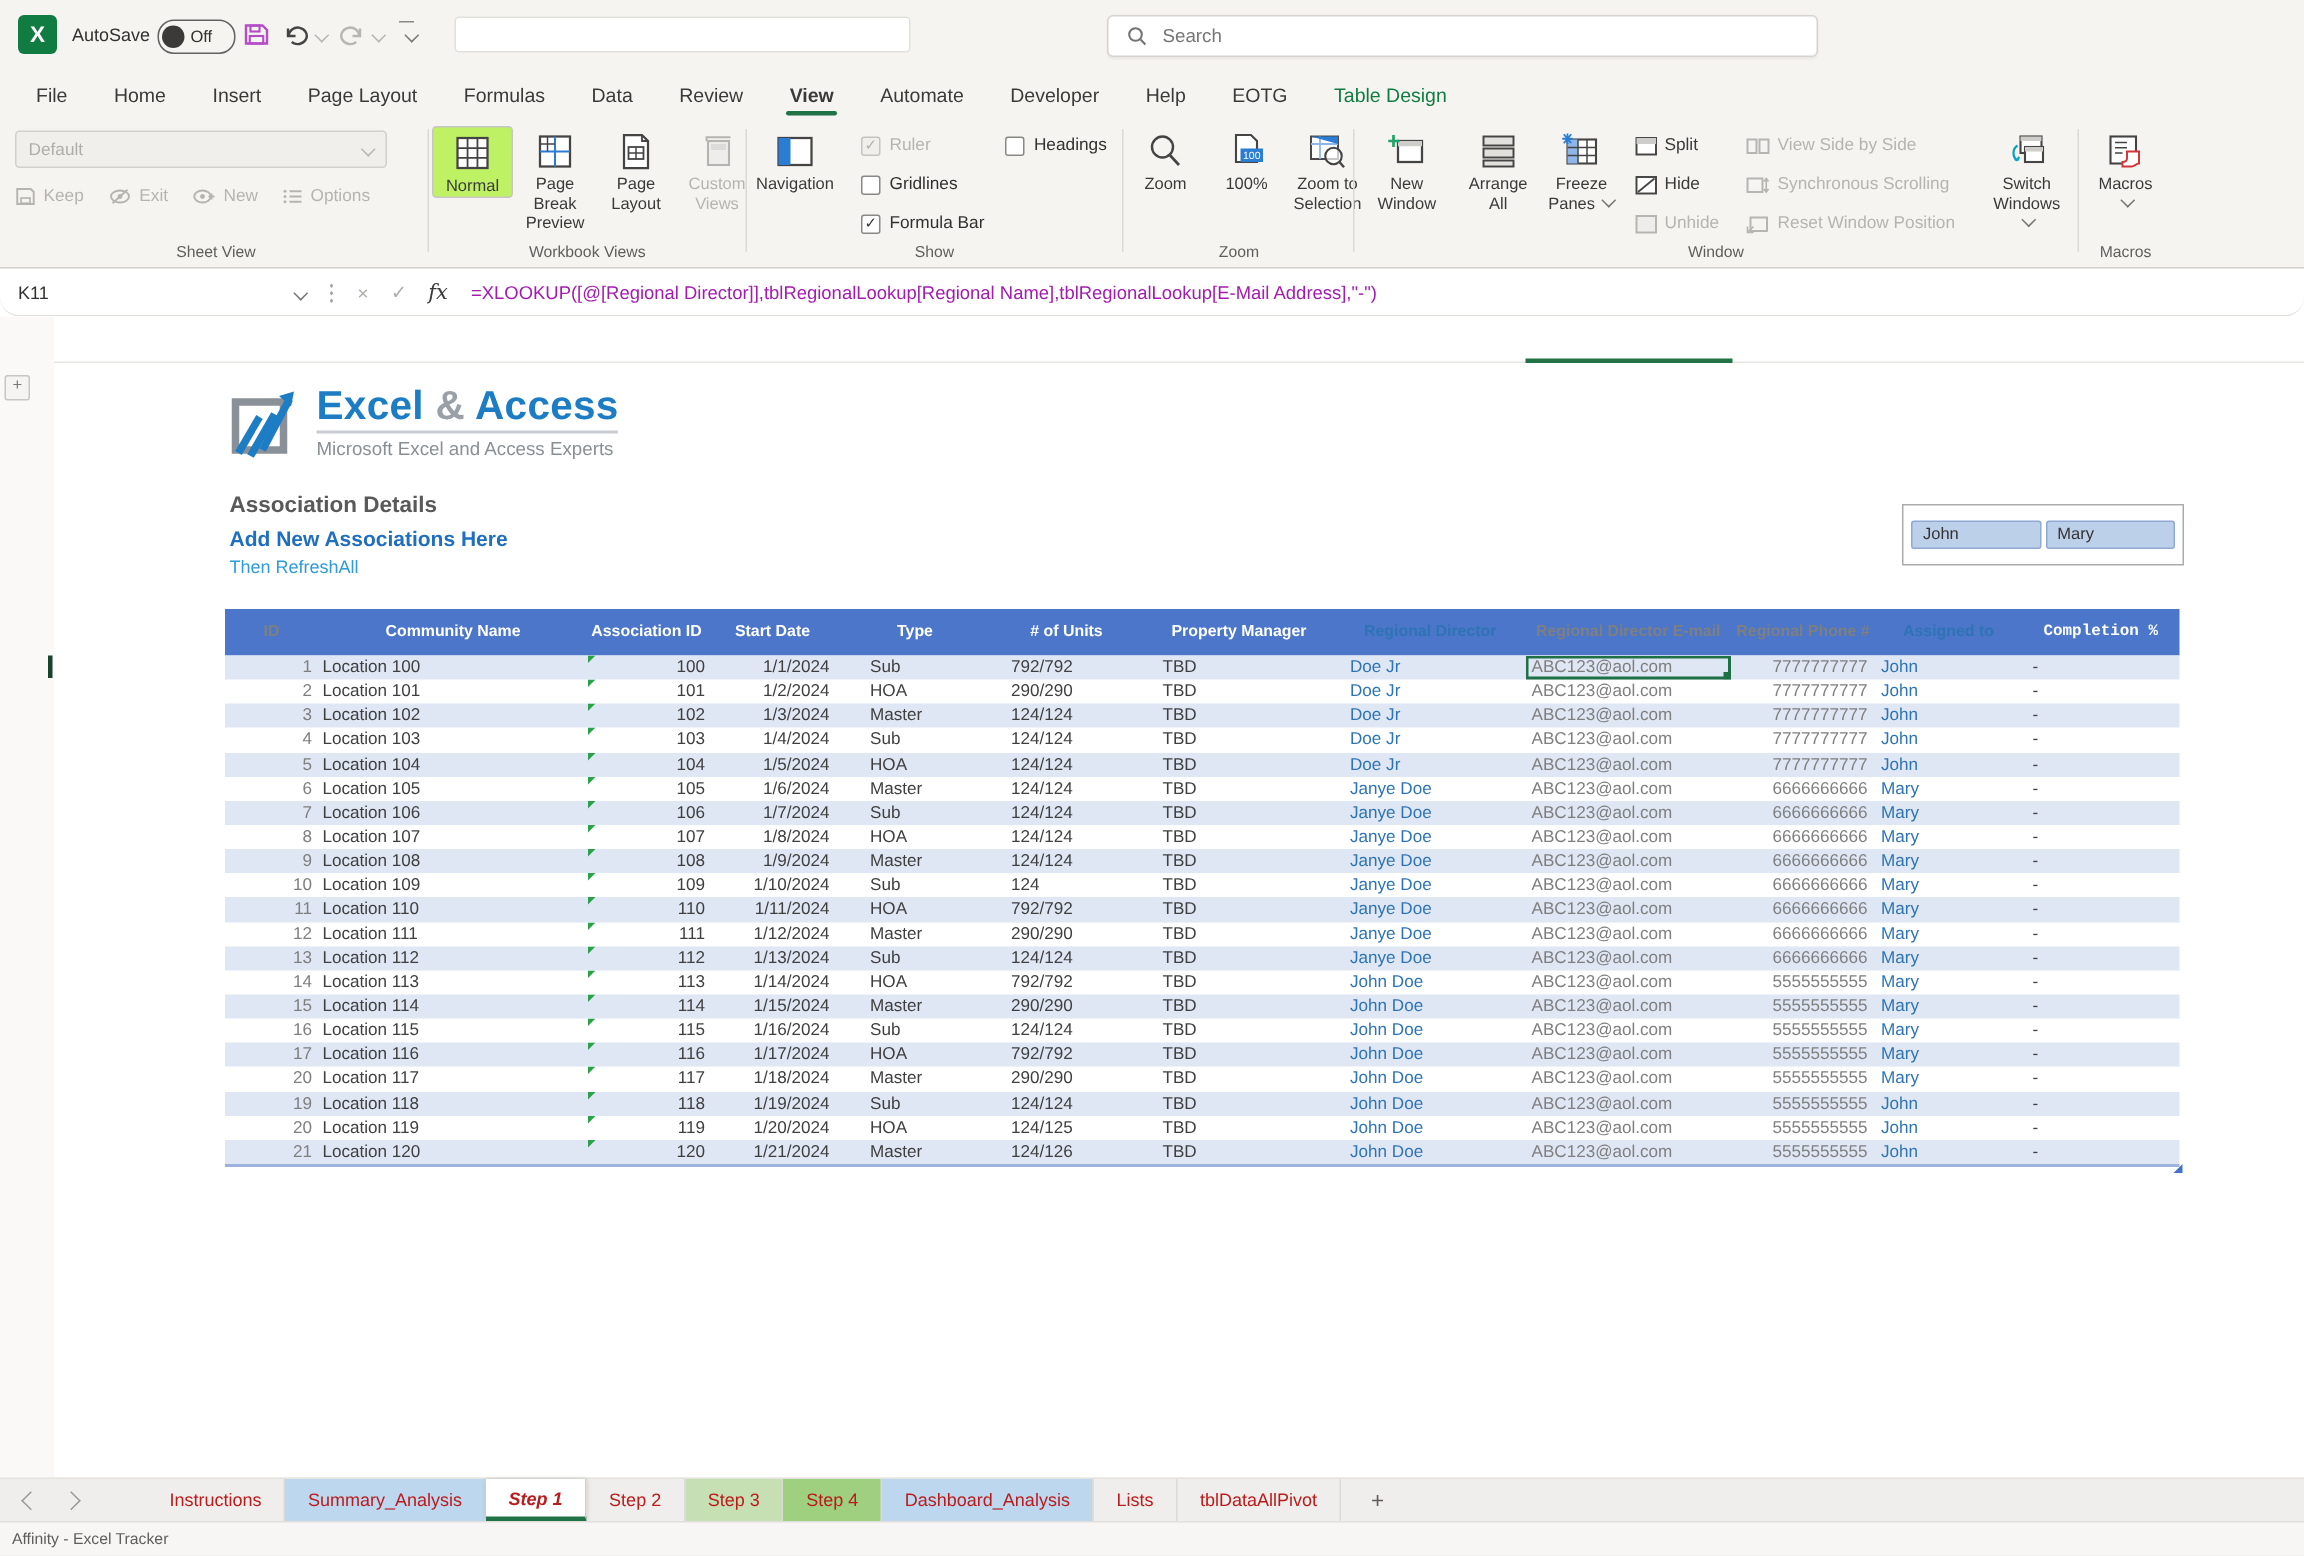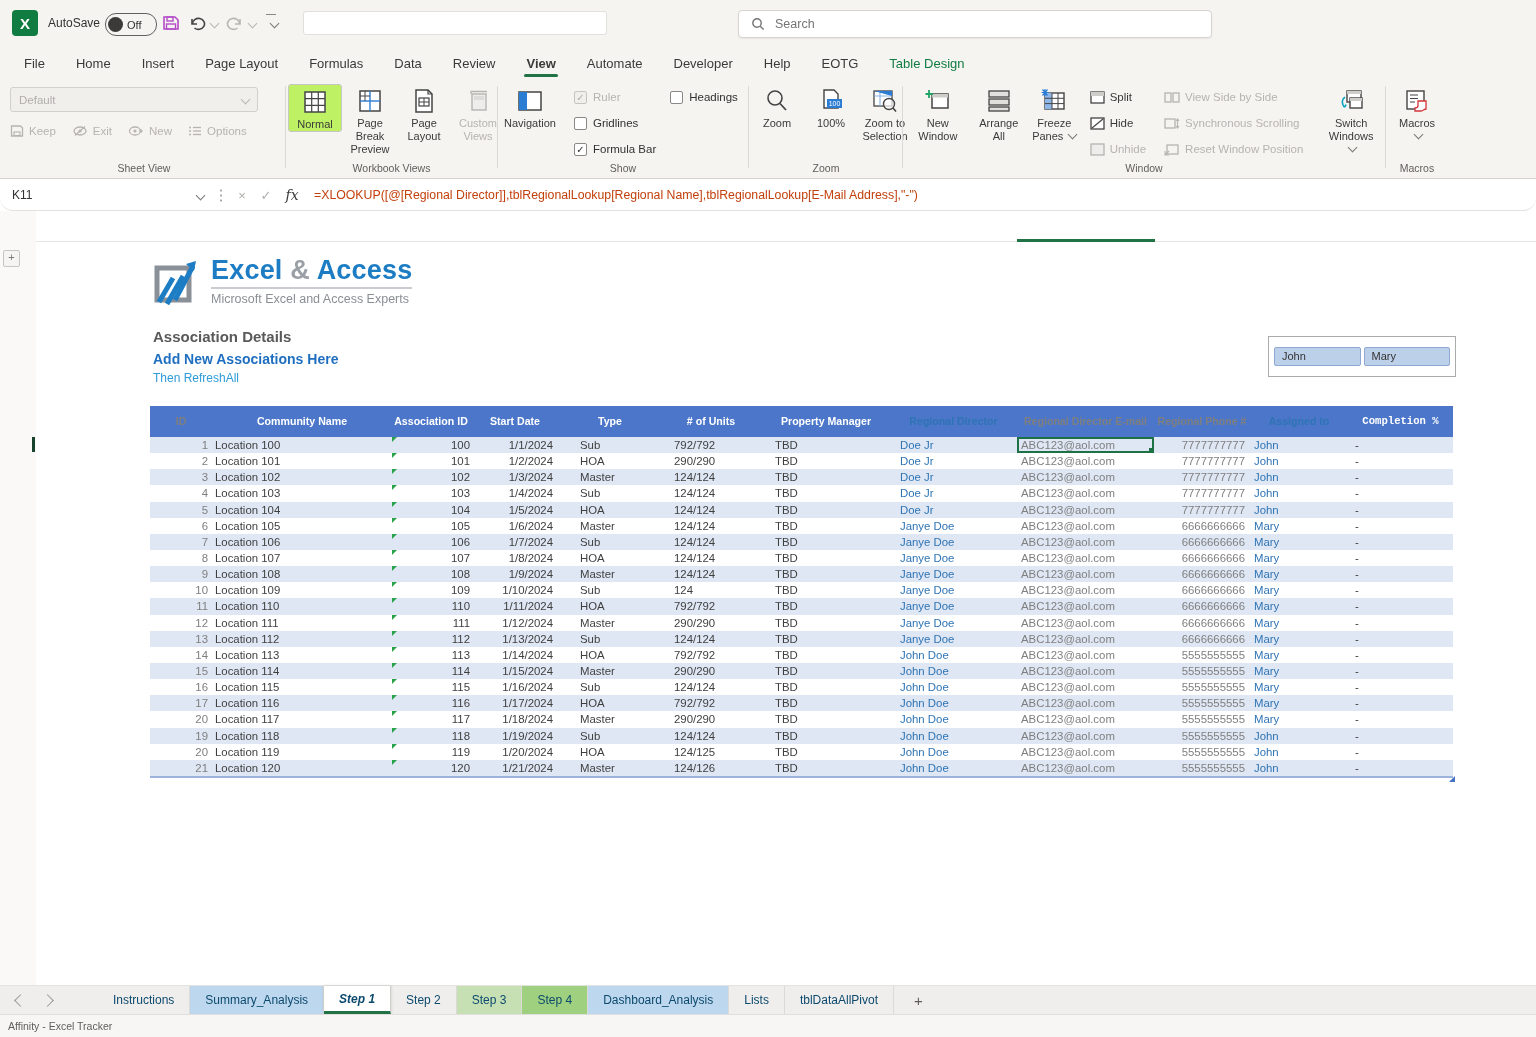--- a/index.html
+++ b/index.html
@@ -54,21 +54,21 @@
 
   
   .fbar{position:absolute;left:0;top:180px;width:100%;height:31px;background:#fff;border-bottom:1px solid #e3e1de;
     display:flex;align-items:center;box-sizing:border-box;border-radius:13px;}
   .namebox{width:212px;height:100%;display:flex;align-items:center;justify-content:space-between;
     padding:0 8px 0 12px;box-sizing:border-box;font-size:12px;color:#323130;}
   .vdots{width:2px;height:14px;margin:0 8px;background:radial-gradient(circle,#a9a7a4 1px,transparent 1.2px);
     background-size:2px 5px;background-repeat:repeat-y;}
   .fb-ic{width:24px;text-align:center;font-size:13px;color:#b0aeab;}
   .fb-fx{font-family:"DejaVu Serif",serif;font-style:italic;font-size:14px;color:#3b3a39;width:28px;text-align:center;}
-  .fb-text{font-size:12.3px;color:#c2410c;margin-left:8px;white-space:nowrap;}
+  .fb-text{font-size:12.3px;color:#a21caf;margin-left:8px;white-space:nowrap;}
 
   
   .sheet{position:absolute;left:0;top:211px;width:100%;height:774px;background:#fff;}
   .sheet::before{content:"";position:absolute;left:0;top:0;width:36px;height:100%;background:#faf9f7;}
   .outline-plus{position:absolute;left:3px;top:39px;width:15px;height:15px;border:1px solid #c8c6c3;background:#f5f4f2;
     color:#7a7874;font-size:11px;line-height:13px;text-align:center;border-radius:2px;}
   .col-indicator{position:absolute;left:1017px;top:28px;width:138px;height:3px;background:#217346;}
   .faint-line{position:absolute;left:36px;top:30px;right:0;height:1px;background:#e7e5e2;}
   .row-marker{position:absolute;left:32px;top:226px;width:3px;height:15px;background:#17432c;}
 
@@ -117,21 +117,21 @@
   .active-cell::after{content:"";position:absolute;right:0;bottom:0;width:5px;height:5px;background:#1e7145;}
 
   
   .sheettabs{position:absolute;left:0;top:985px;width:100%;height:29px;background:#f0eeec;border-top:1px solid #e5e3e0;
     display:flex;align-items:stretch;box-sizing:border-box;}
   .tab-nav{display:flex;align-items:center;gap:18px;padding:0 18px 0 16px;}
   .tnav{width:8px;height:8px;border-left:1.6px solid #9a9896;border-bottom:1.6px solid #9a9896;}
   .tnav.left{transform:rotate(45deg);}
   .tnav.right{transform:rotate(225deg);}
   .stabs{display:flex;align-items:stretch;margin-left:28px;}
-  .stab{display:flex;align-items:center;padding:0 15px;font-size:12px;color:#0c4a6e;border-right:1px solid #dcdad7;
+  .stab{display:flex;align-items:center;padding:0 15px;font-size:12px;color:#b91c1c;border-right:1px solid #dcdad7;
     box-sizing:border-box;}
   .stab.active{background:#fff;font-weight:bold;border-bottom:3px solid #217346;border-right:1px solid #d0cecb;box-shadow:0 0 3px rgba(0,0,0,.15);font-style:italic;}
   .addsheet{display:flex;align-items:center;padding:0 20px;font-size:15px;color:#605e5c;}
 
   
   .statusbar{position:absolute;left:0;top:1014px;width:100%;height:23px;background:#f7f6f4;border-top:1px solid #e1dfdd;
     display:flex;align-items:center;padding-left:8px;box-sizing:border-box;font-size:10.5px;color:#605e5c;}
 </style>
 </head>
 <body>

